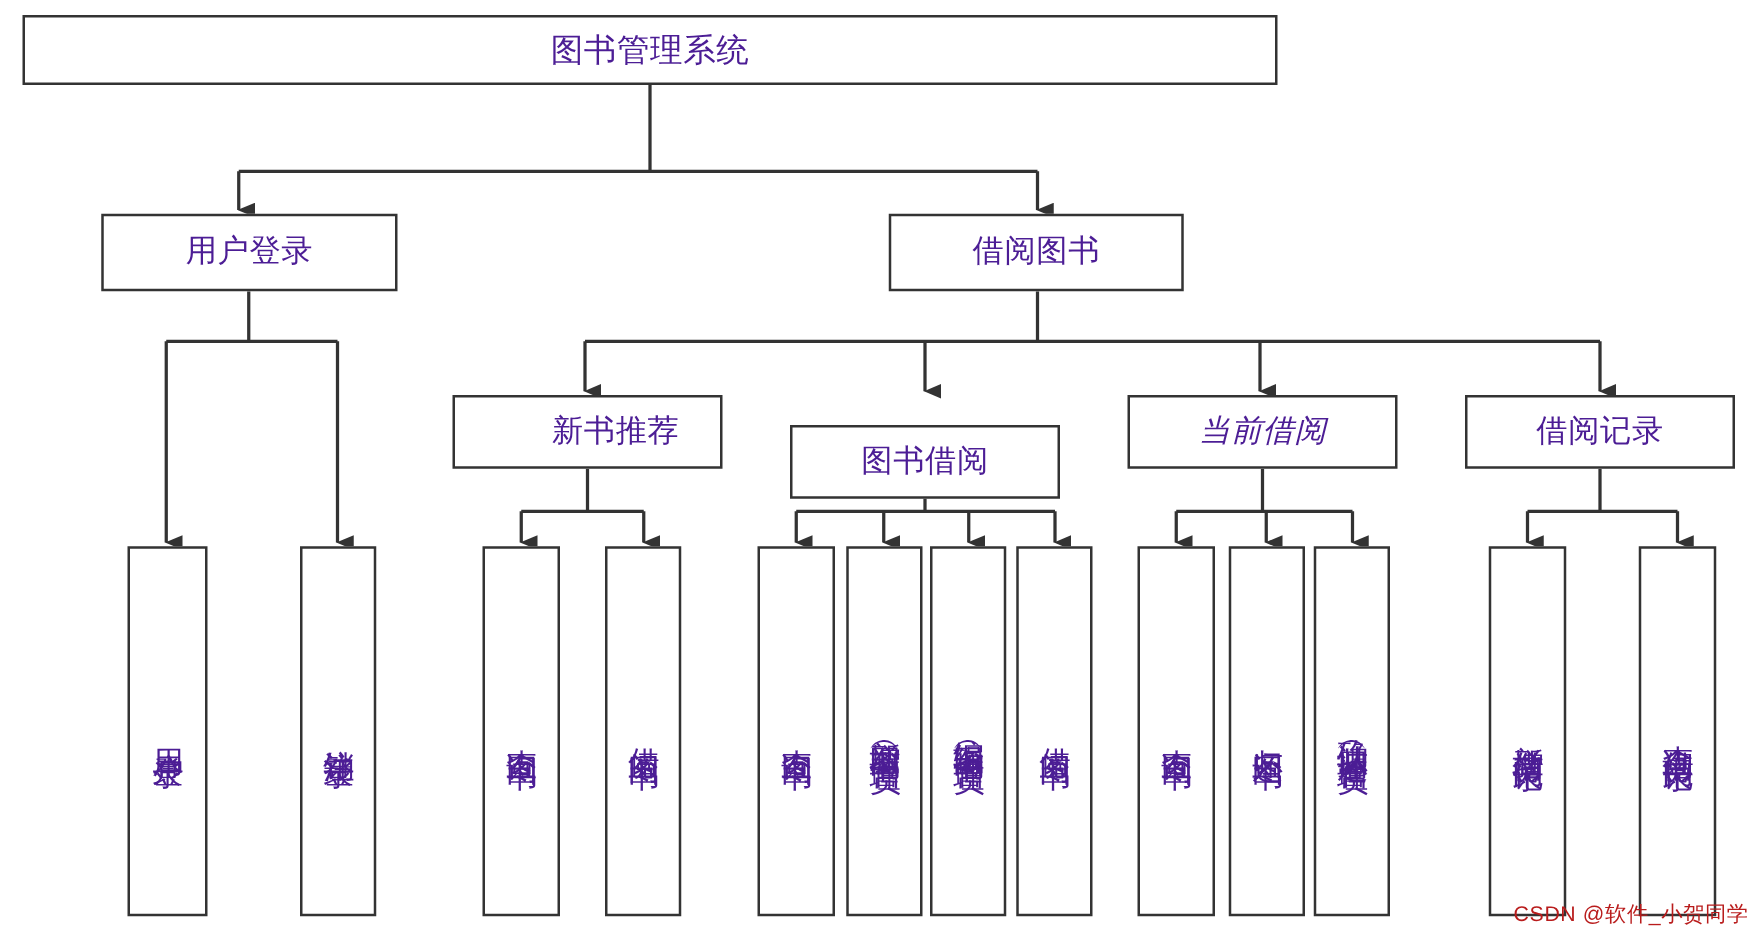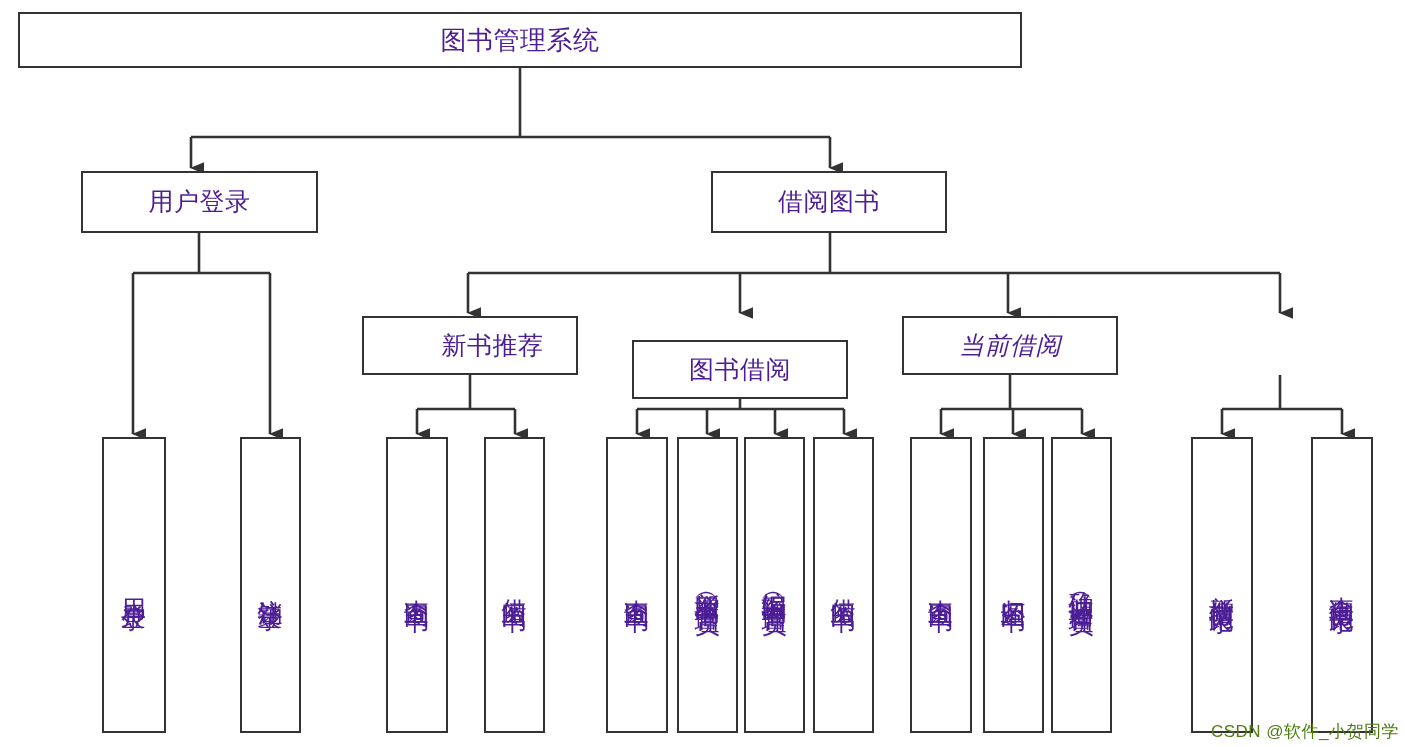--- a/index.html
+++ b/index.html
@@ -59,21 +59,21 @@
     max-height: 286px;
   }
   .node.root .label {
     font-size: 26px;
   }
   #watermark {
     position: absolute;
     right: 6px;
     bottom: 4px;
     font-size: 17px;
-    color: #4d7c0f;
+    color: #b91c1c;
     letter-spacing: 0.5px;
     white-space: nowrap;
     font-family: "Liberation Sans", "DejaVu Sans", sans-serif;
   }
 </style>
 </head>
 <body>
 
 <div id="canvas">
 
@@ -140,20 +140,23 @@
 
   <div class="node horizontal" style="left: 362px; top: 316px; width: 216px; height: 59px; padding-left: 45px;">
     <span class="label">新书推荐</span>
   </div>
   <div class="node horizontal" style="left: 632px; top: 316px; width: 216px; height: 59px; margin-top: 24px;">
     <span class="label">图书借阅</span>
   </div>
   <div class="node horizontal" style="left: 902px; top: 316px; width: 216px; height: 59px; font-style: italic;">
     <span class="label">当前借阅</span>
   </div>
+  <div class="node horizontal" style="left: 1172px; top: 316px; width: 216px; height: 59px;">
+    <span class="label">借阅记录</span>
+  </div>
 
   <div class="node vertical" style="left: 102px; top: 437px; width: 64px; height: 296px;">
     <span class="label">用户登录</span>
   </div>
   <div class="node vertical" style="left: 240px; top: 437px; width: 61px; height: 296px;">
     <span class="label">注销登录</span>
   </div>
   <div class="node vertical" style="left: 386px; top: 437px; width: 62px; height: 296px;">
     <span class="label">查询图书</span>
   </div>

